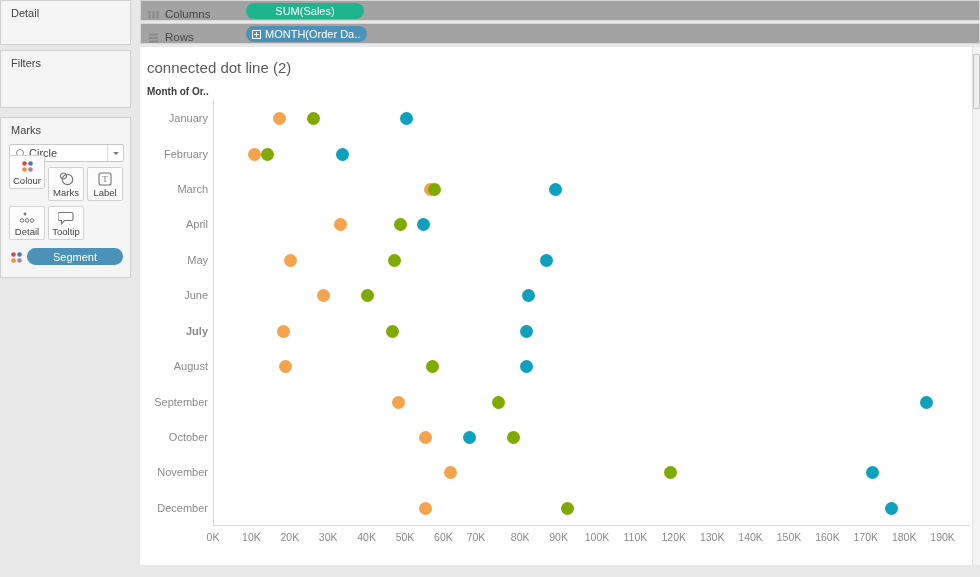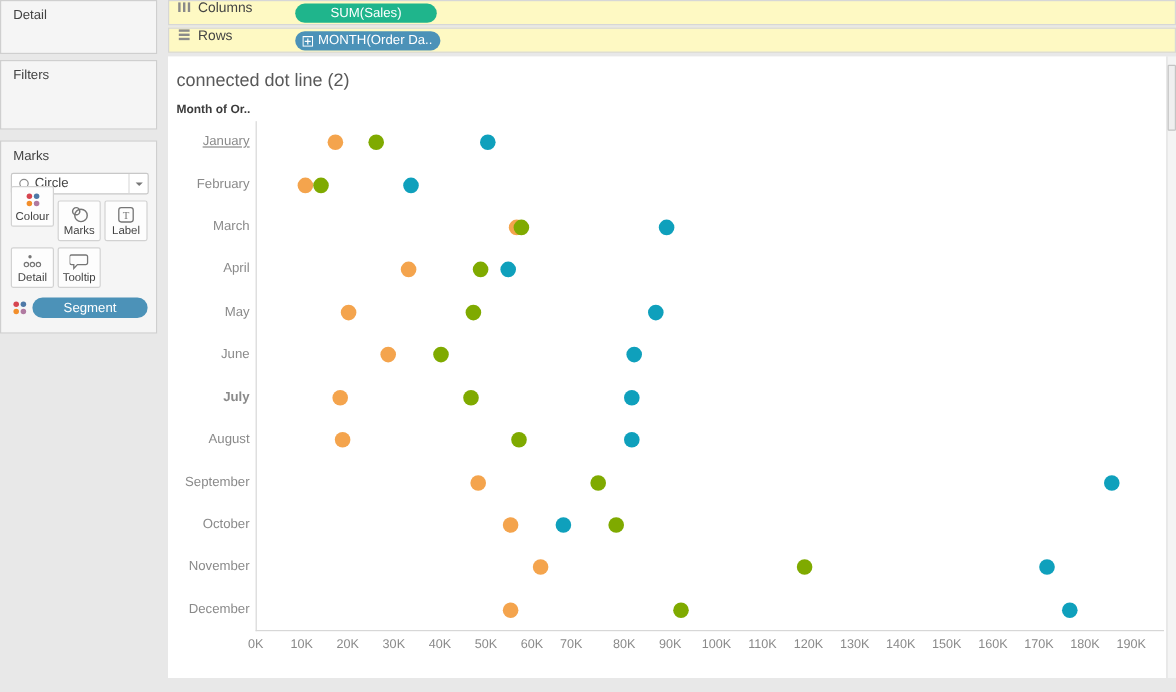--- a/index.html
+++ b/index.html
@@ -41,22 +41,22 @@
 
   .pill {
     border-radius:9px; color:#fff; font-size:11px;
     display:flex; align-items:center; justify-content:center;
     height:16px; cursor:default; white-space:nowrap;
   }
 
   
   .shelf {
     position:absolute; left:140px; width:840px; height:21px;
-    background:#fef9c3; border:1px solid #d7d7d7;
-    display:flex; align-items:flex-start; font-size:11.5px; color:#444;
+    background:#a3a3a3; border:1px solid #d7d7d7;
+    display:flex; align-items:flex-end; font-size:11.5px; color:#444;
   }
   .shelf-icon { margin-left:7px; margin-right:6px; display:flex; }
   .shelf-pill { position:absolute; left:105px; top:2px; }
 
   
   .sheet { position:absolute; left:140px; top:47px; width:832px; height:518px; background:#ffffff; }
   .sheet-title { position:absolute; left:7px; top:12px; font-size:15px; color:#595959; }
   .row-header { position:absolute; left:7px; top:39px; font-size:10px; font-weight:bold; color:#3c3c3c; }
   .plot-area {
     position:absolute; left:73px; top:54px; width:757px; height:425px;
@@ -202,21 +202,21 @@
     </span>
     <span>MONTH(Order Da..</span>
   </div>
 </div>
 
 <div class="sheet">
   <div class="sheet-title">connected dot line (2)</div>
   <div class="row-header">Month of Or..</div>
 
   <div>
-      <div class="month-label" style="top: 65.2083px; text-decoration: underline;">January</div>
+      <div class="month-label" style="top: 65.2083px;">January</div>
       <div class="month-label" style="top: 100.625px;">February</div>
       <div class="month-label" style="top: 136.042px;">March</div>
       <div class="month-label" style="top: 171.458px;">April</div>
       <div class="month-label" style="top: 206.875px;">May</div>
       <div class="month-label" style="top: 242.292px;">June</div>
       <div class="month-label" style="top: 277.708px; font-weight: bold;">July</div>
       <div class="month-label" style="top: 313.125px;">August</div>
       <div class="month-label" style="top: 348.542px;">September</div>
       <div class="month-label" style="top: 383.958px;">October</div>
       <div class="month-label" style="top: 419.375px;">November</div>

